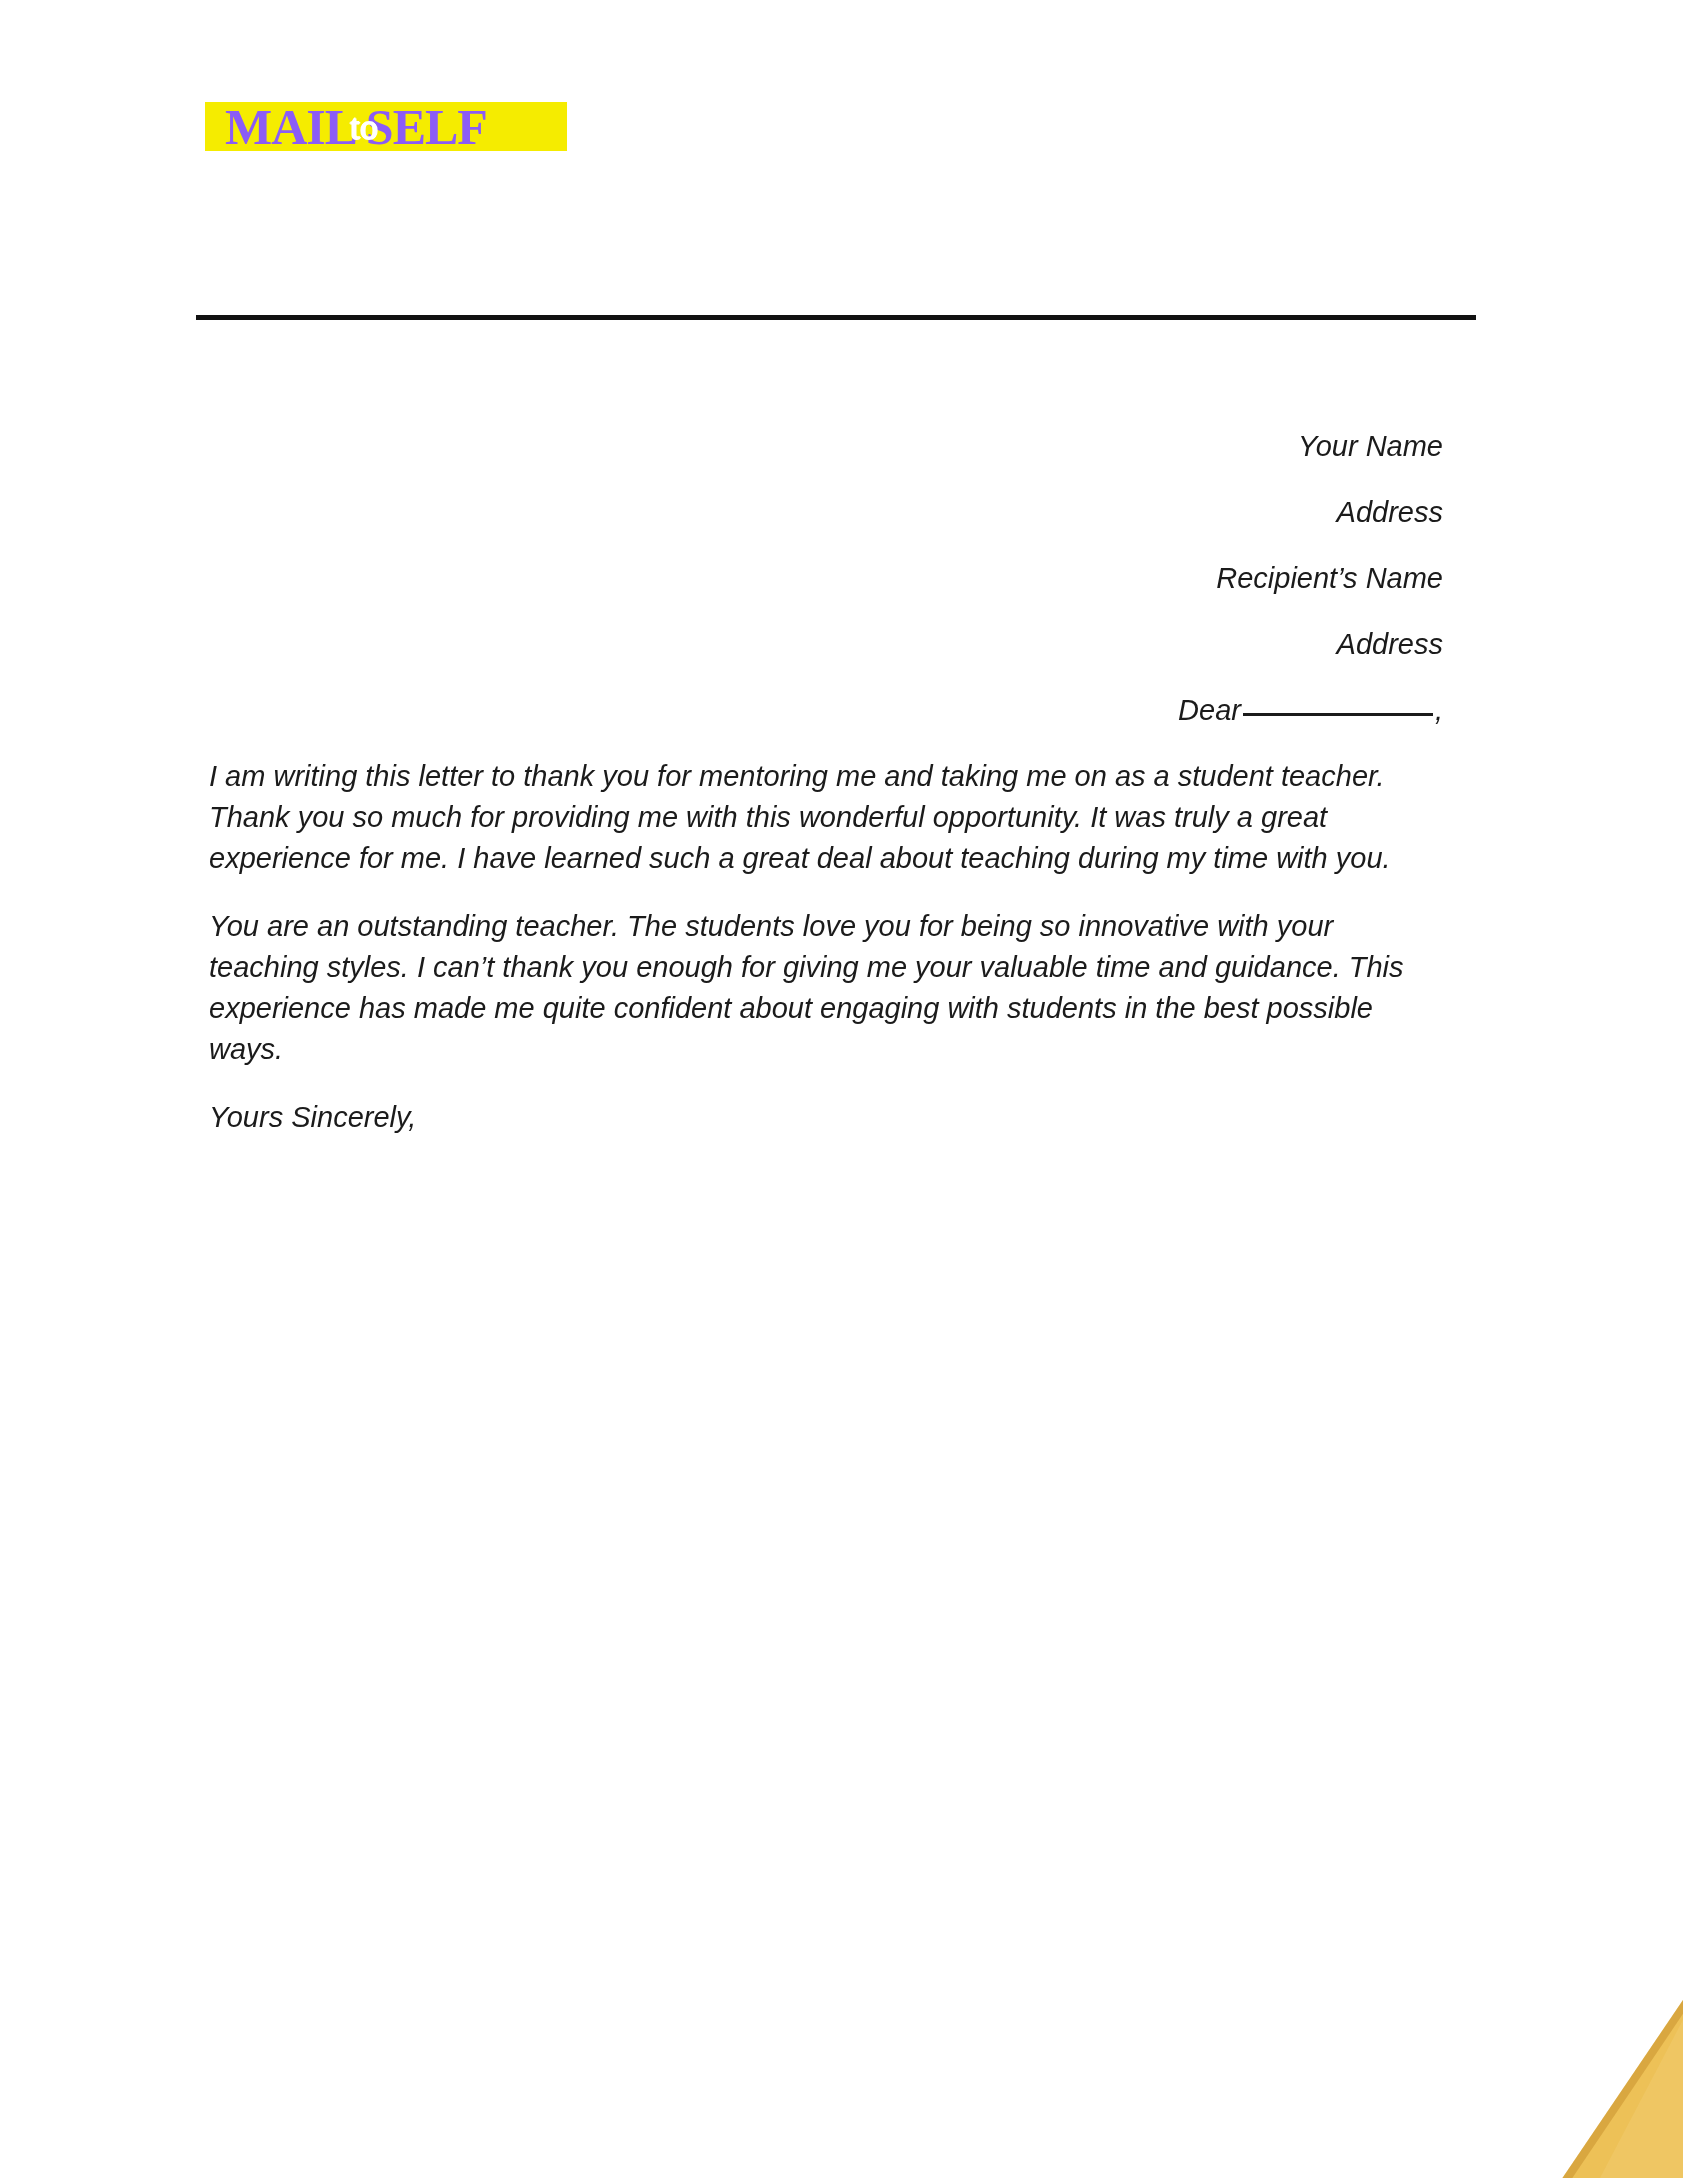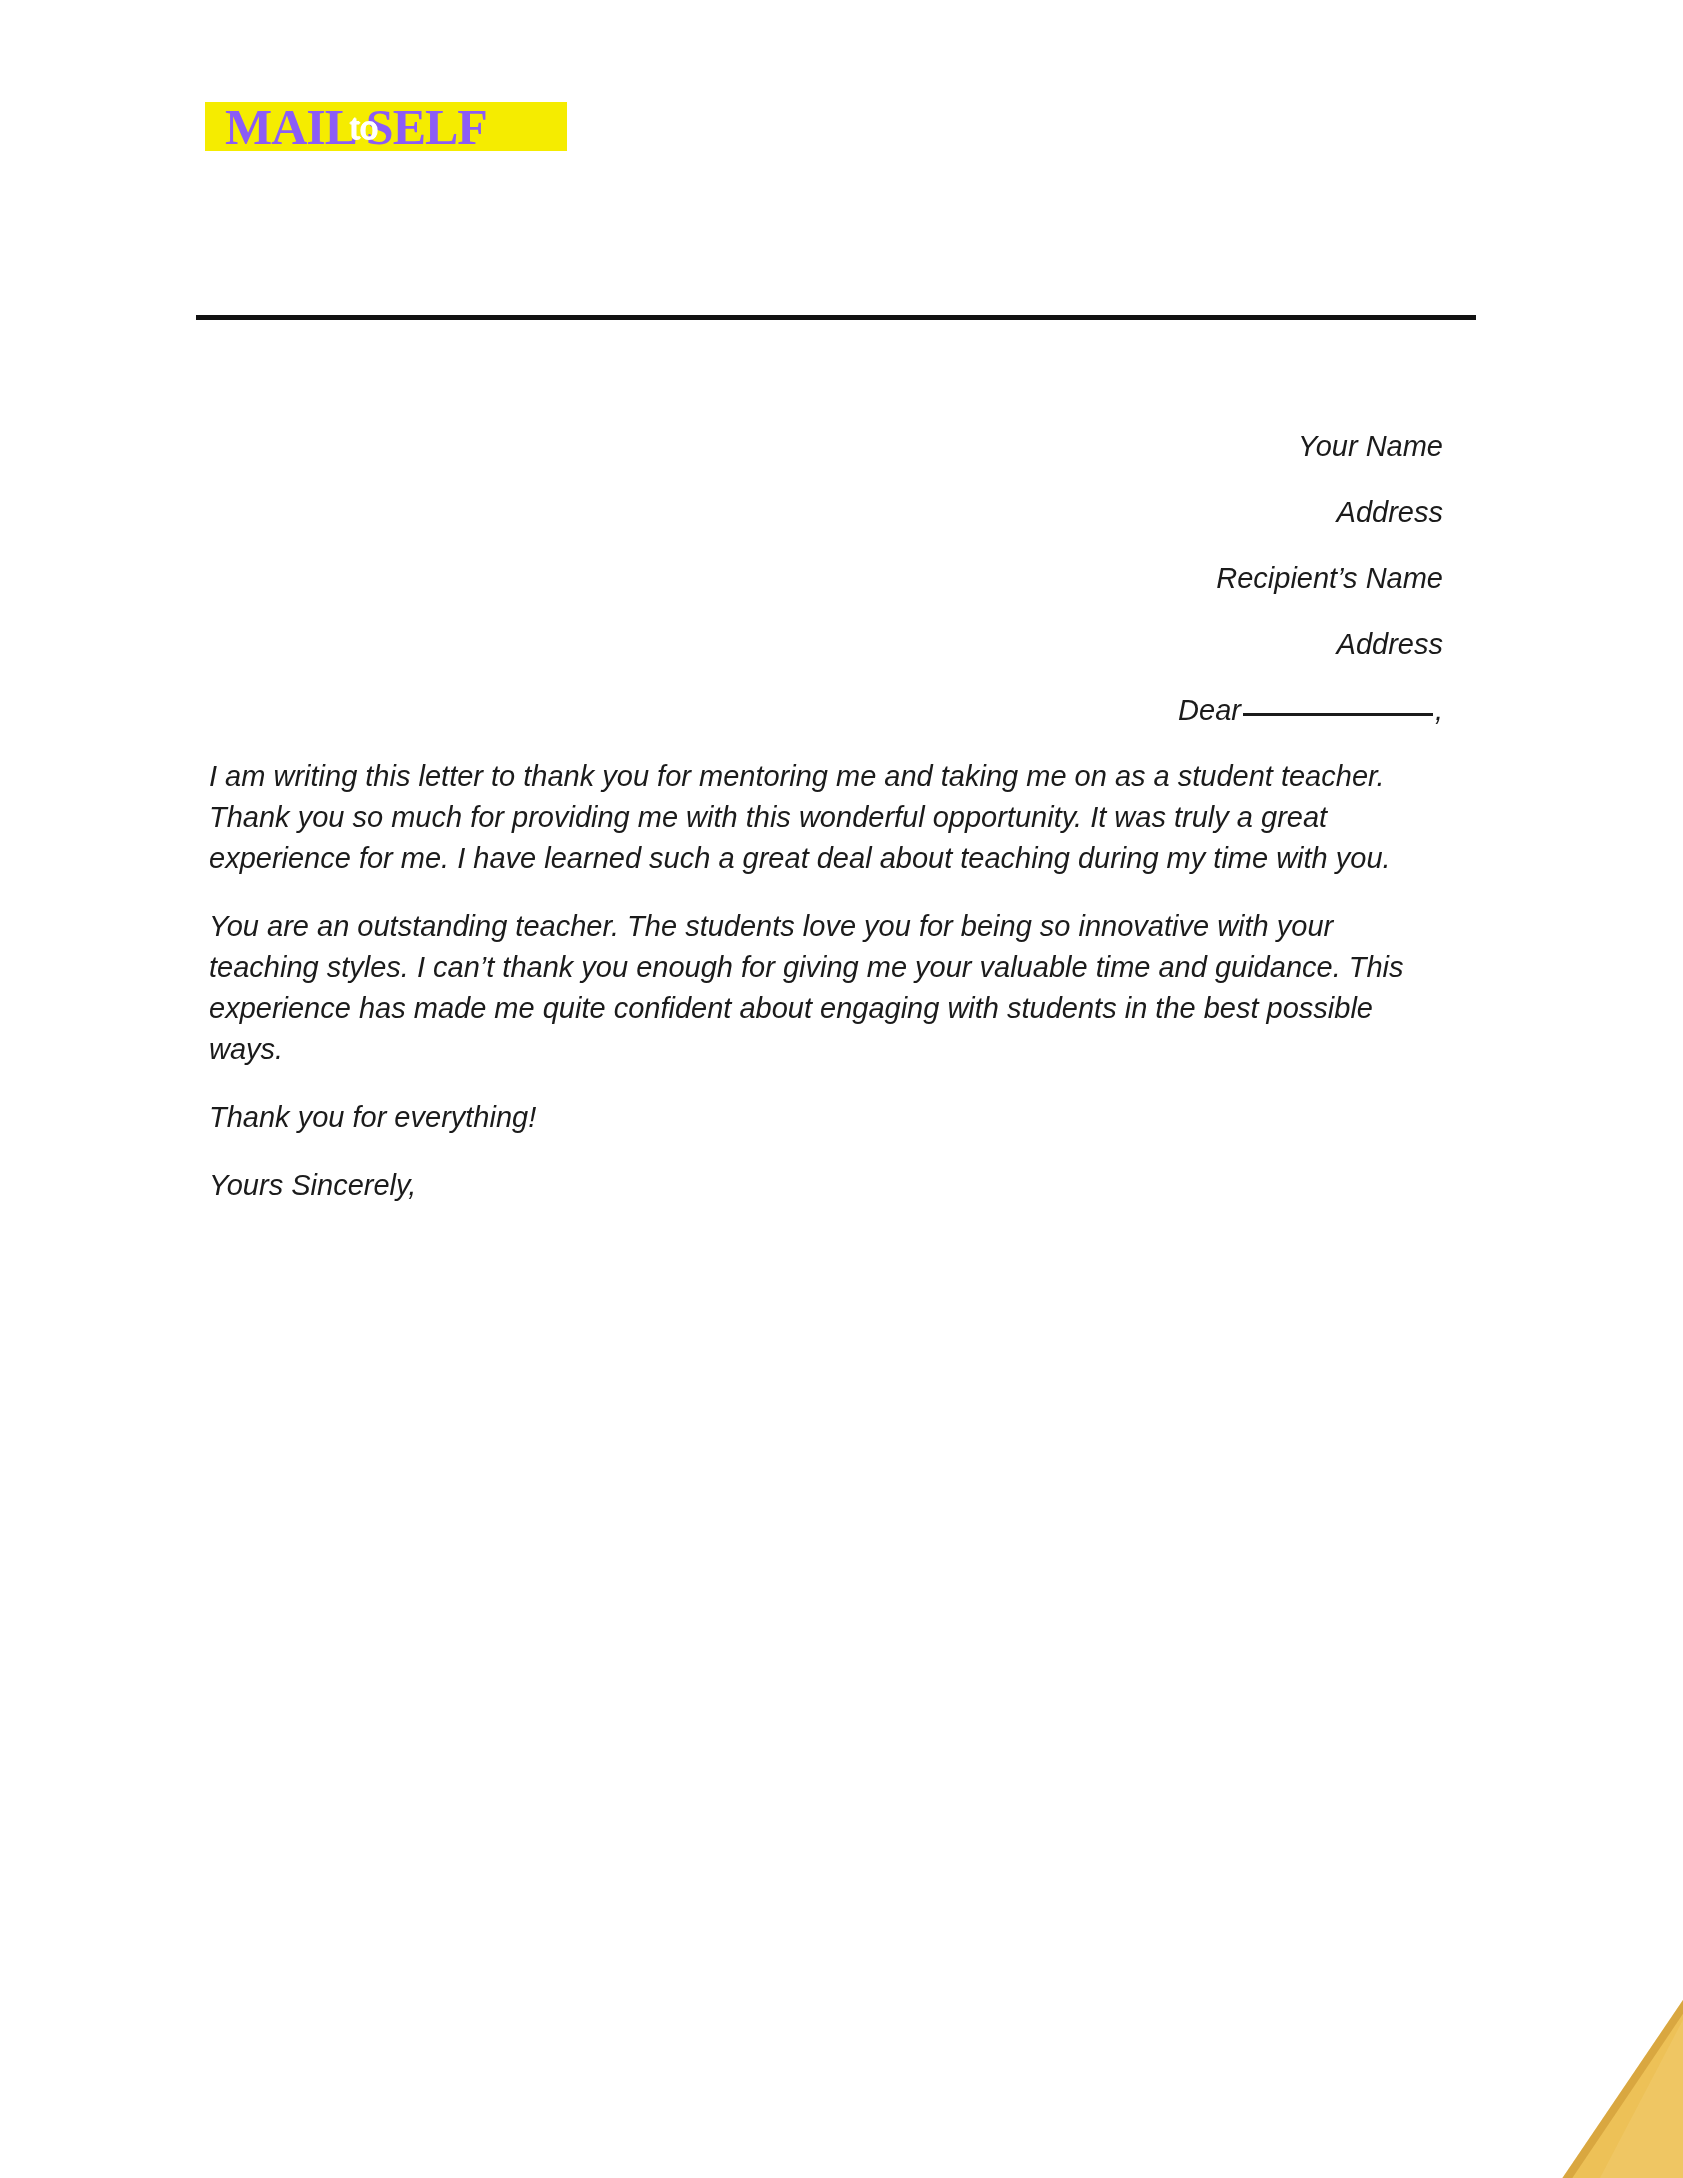--- a/index.html
+++ b/index.html
@@ -137,21 +137,20 @@
     <p class="block">Recipient’s Name</p>
 
     <p class="block">Address</p>
 
     <p class="block"><span>Dear</span><span class="blank-line"></span><span>,</span></p>
 
     <p class="para">I am writing this letter to thank you for mentoring me and taking me on as a student teacher. Thank you so much for providing me with this wonderful opportunity. It was truly a great experience for me. I have learned such a great deal about teaching during my time with you.</p>
 
     <p class="para">You are an outstanding teacher. The students love you for being so innovative with your teaching styles. I can’t thank you enough for giving me your valuable time and guidance. This experience has made me quite confident about engaging with students in the best possible ways.</p>
 
-    <p class="para">Thank you for everything!</p>
 
     <p class="para">Yours Sincerely,</p>
 
   </div>
 
   <svg class="corner-deco" viewBox="0 0 170 180" preserveAspectRatio="none">
     <polygon points="170,0 170,180 48,180" fill="#EDC157"></polygon>
     <polygon points="170,0 170,14 58,180 48,180" fill="#C9922E" opacity="0.55"></polygon>
     <polygon points="170,20 170,180 86,180" fill="#F0CA6B" opacity="0.6"></polygon>
   </svg>

